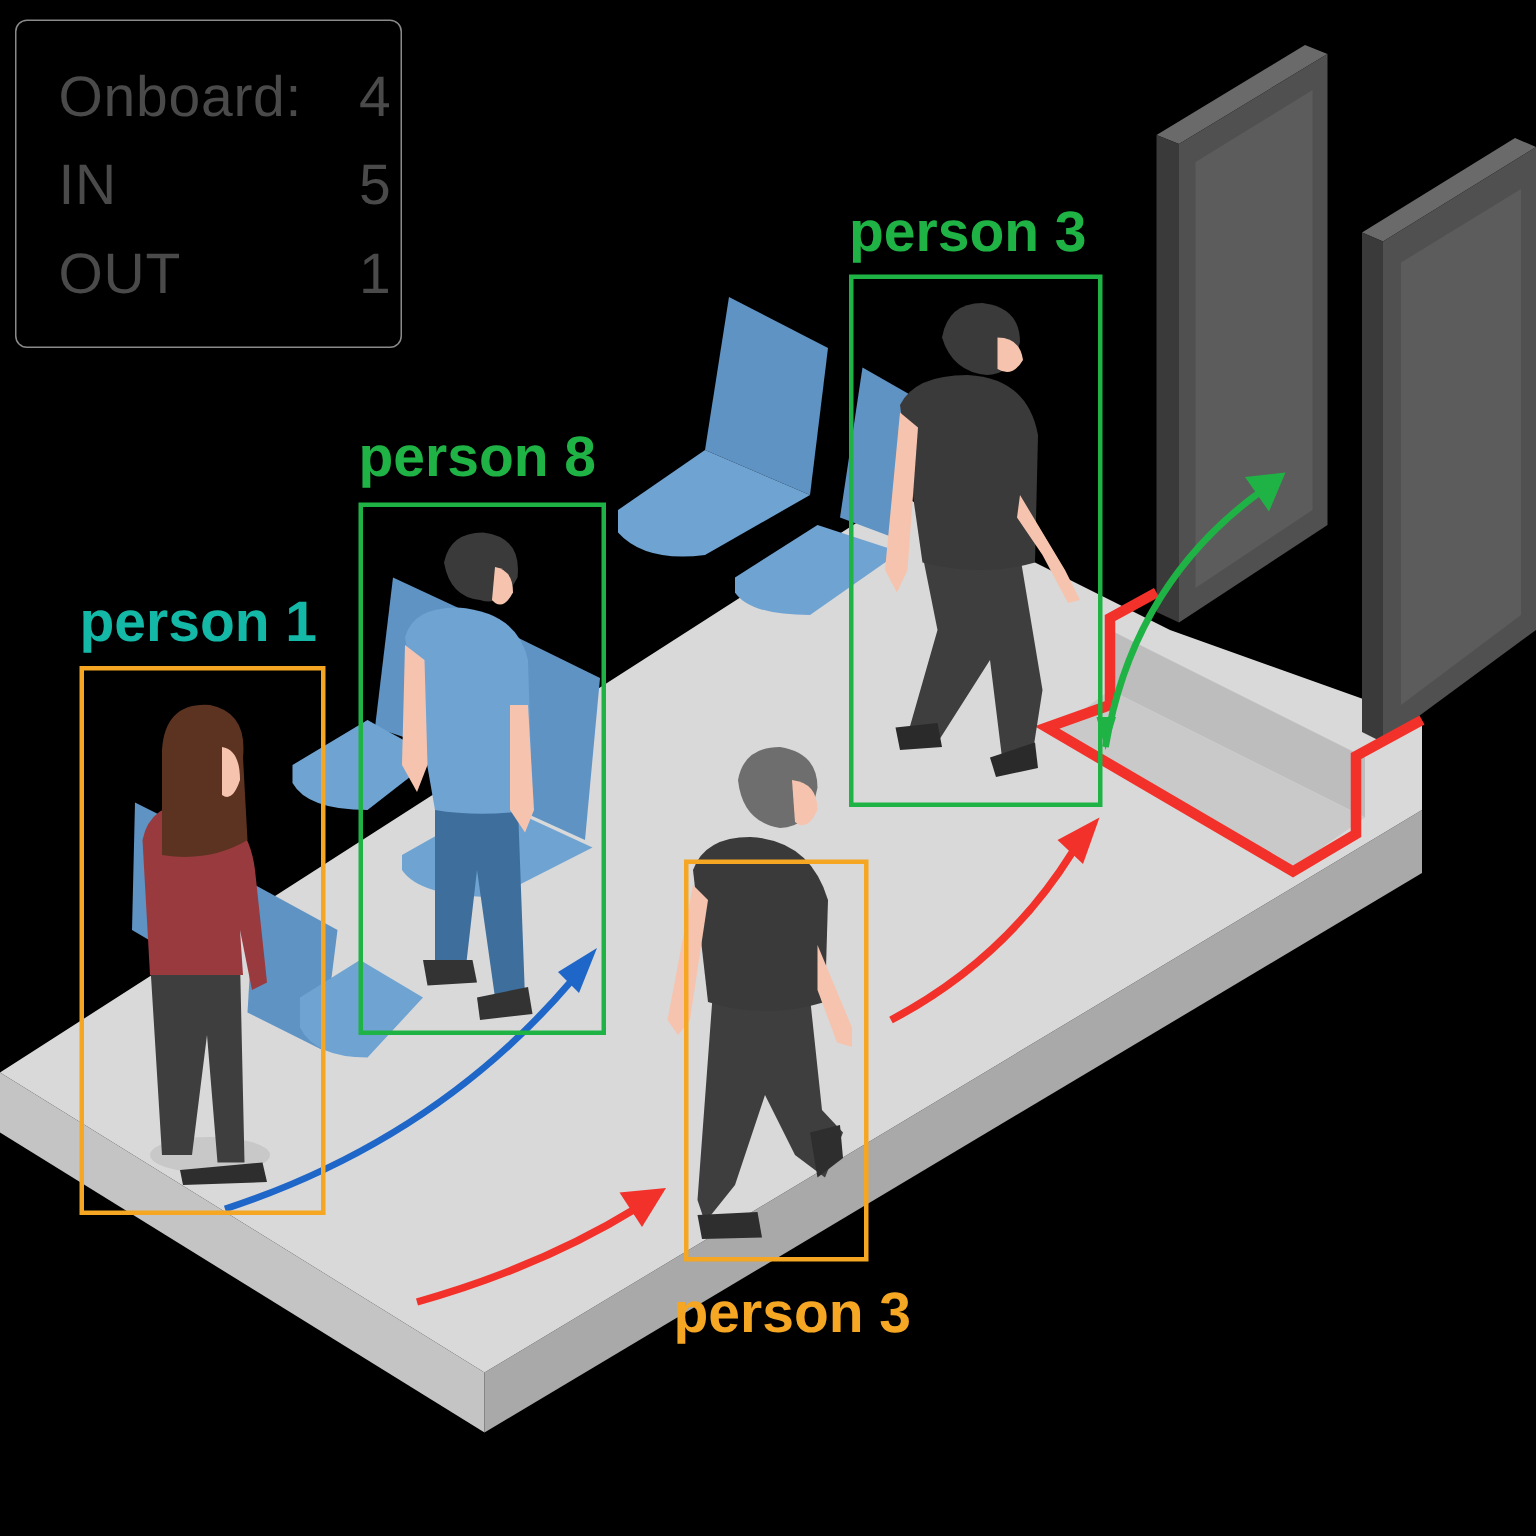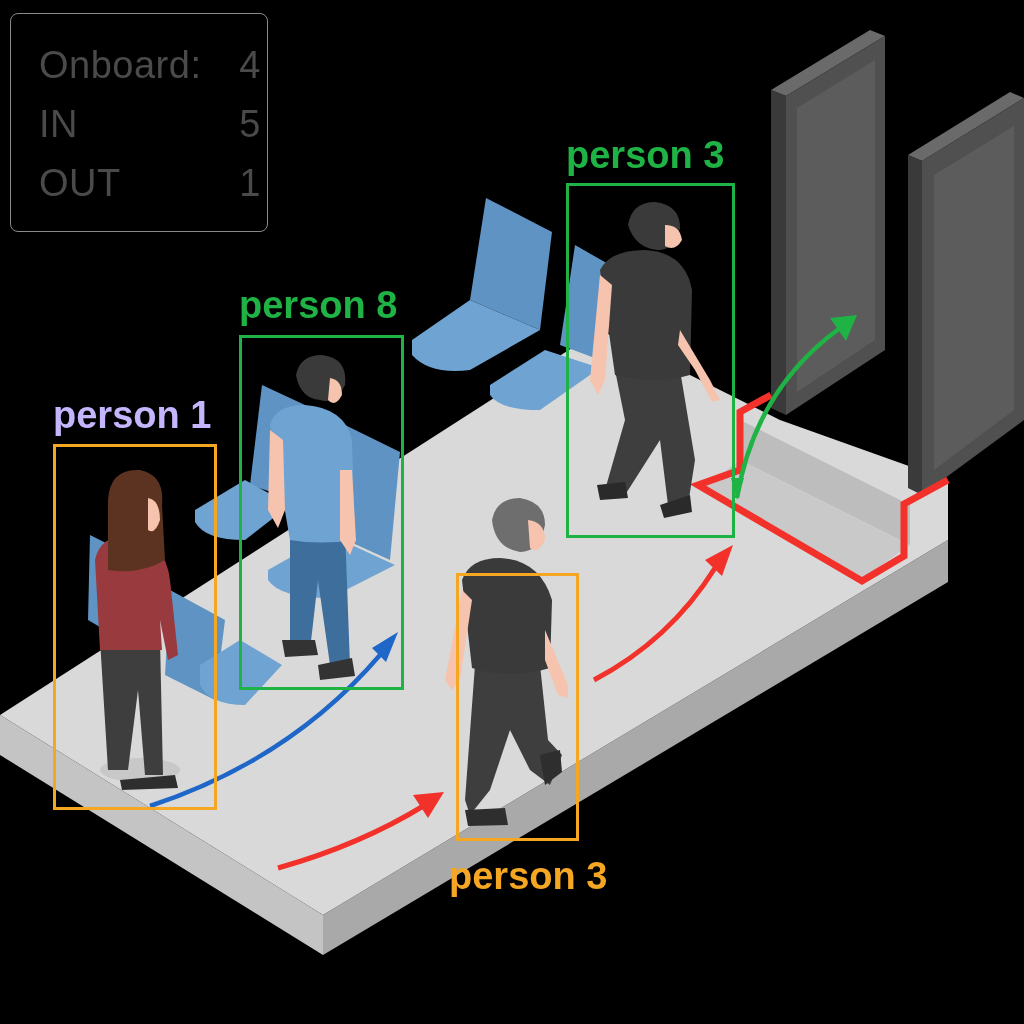--- a/index.html
+++ b/index.html
@@ -129,21 +129,21 @@
     <span class="lbl">IN</span>
     <span class="val">5</span>
   </div>
   <div class="counter-row row-out">
     <span class="lbl">OUT</span>
     <span class="val">1</span>
   </div>
 </div>
 
 <div class="det-box" style="left:53px;top:444px;width:164px;height:366px;border-color:#F5A623;"></div>
-<div class="det-label" style="left:53px;top:396px;color:#c4b5fd;">person 1</div>
+<div class="det-label" style="left:53px;top:396px;color:#14b8a6;">person 1</div>
 
 <div class="det-box" style="left:239px;top:335px;width:165px;height:355px;border-color:#1FB345;"></div>
 <div class="det-label" style="left:239px;top:286px;color:#1FB345;">person 8</div>
 
 <div class="det-box" style="left:566px;top:183px;width:169px;height:355px;border-color:#1FB345;"></div>
 <div class="det-label" style="left:566px;top:136px;color:#1FB345;">person 3</div>
 
 <div class="det-box" style="left:456px;top:573px;width:123px;height:268px;border-color:#F5A623;"></div>
 <div class="det-label" style="left:449px;top:857px;color:#F5A623;">person 3</div>
 

